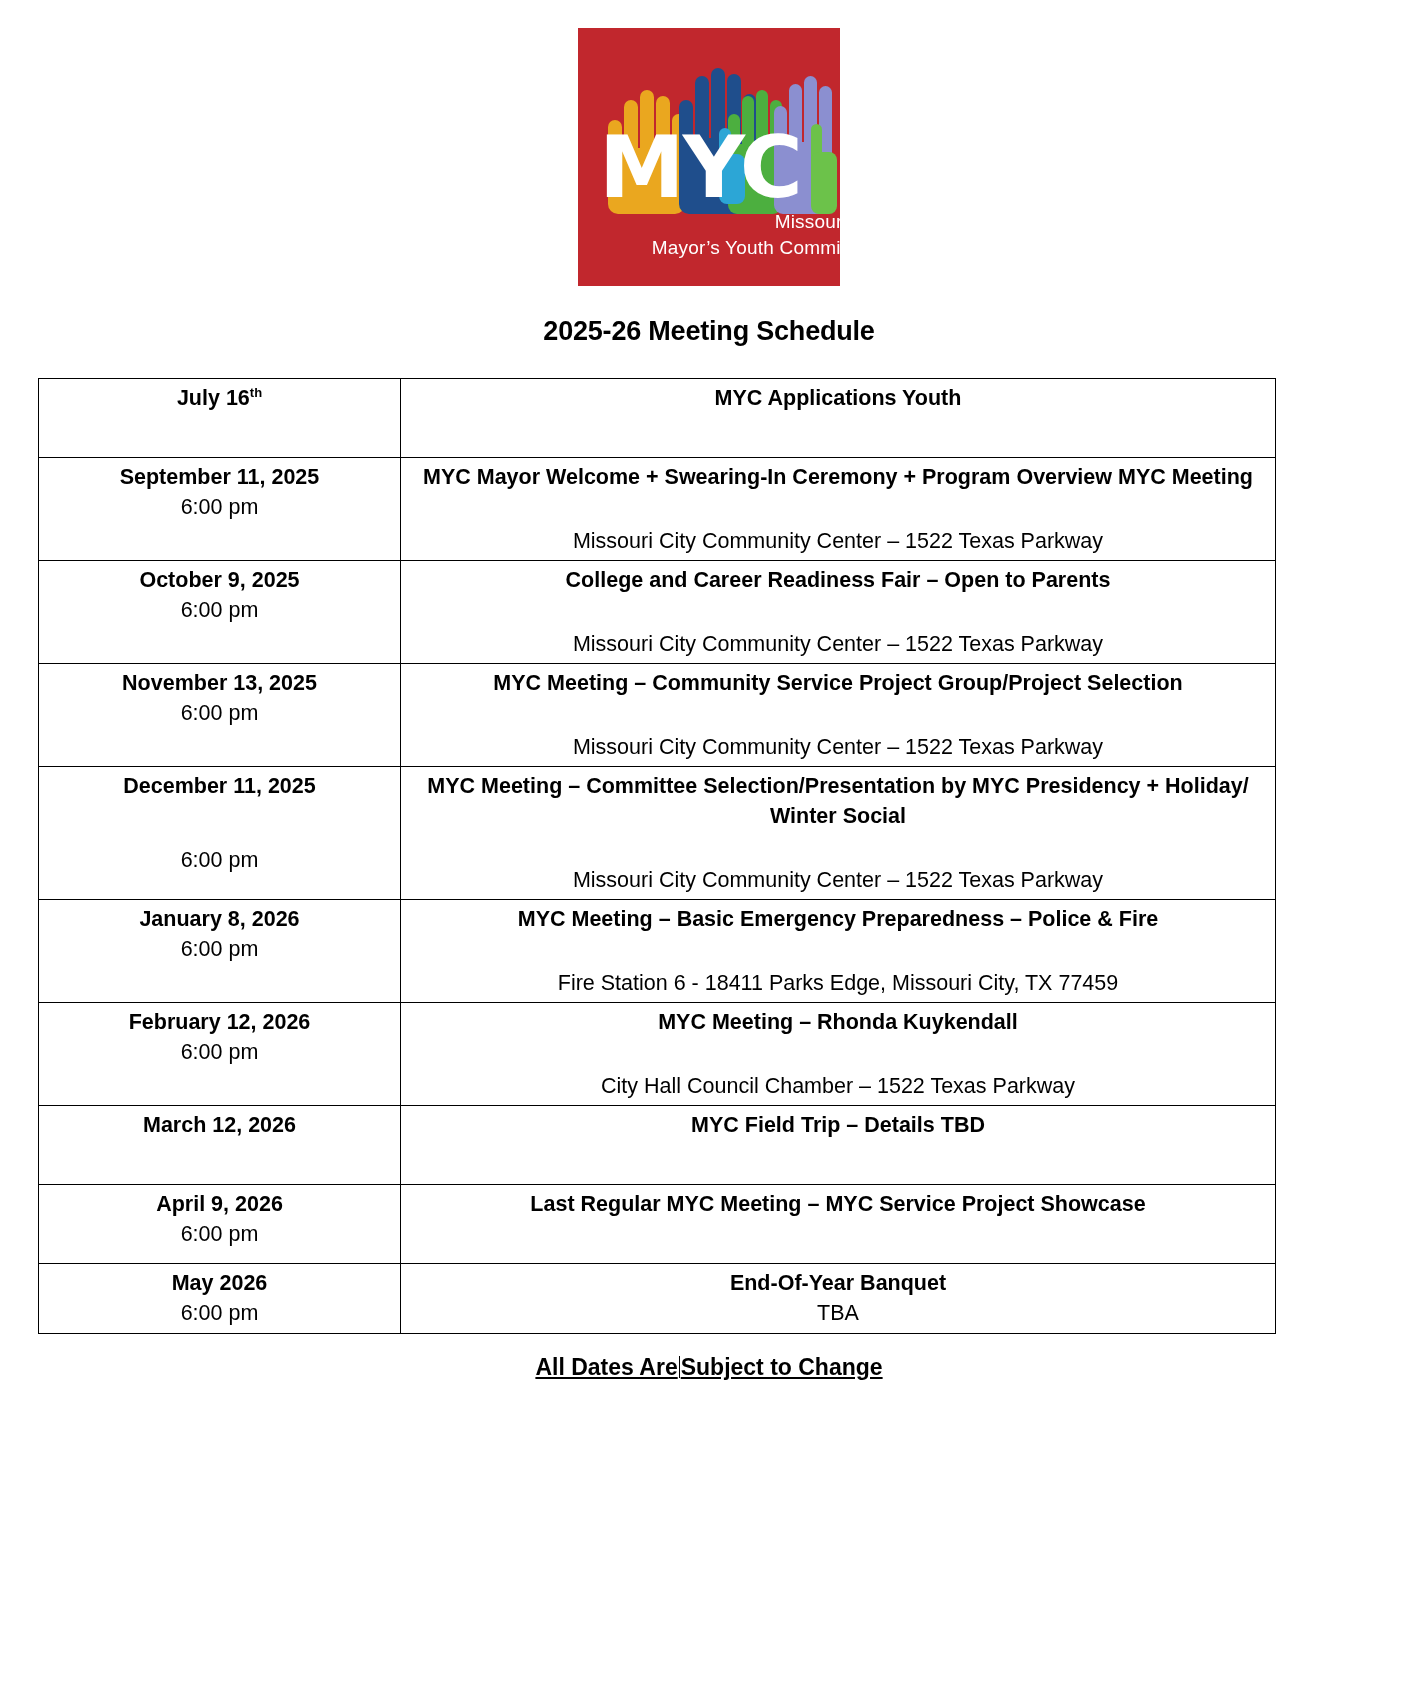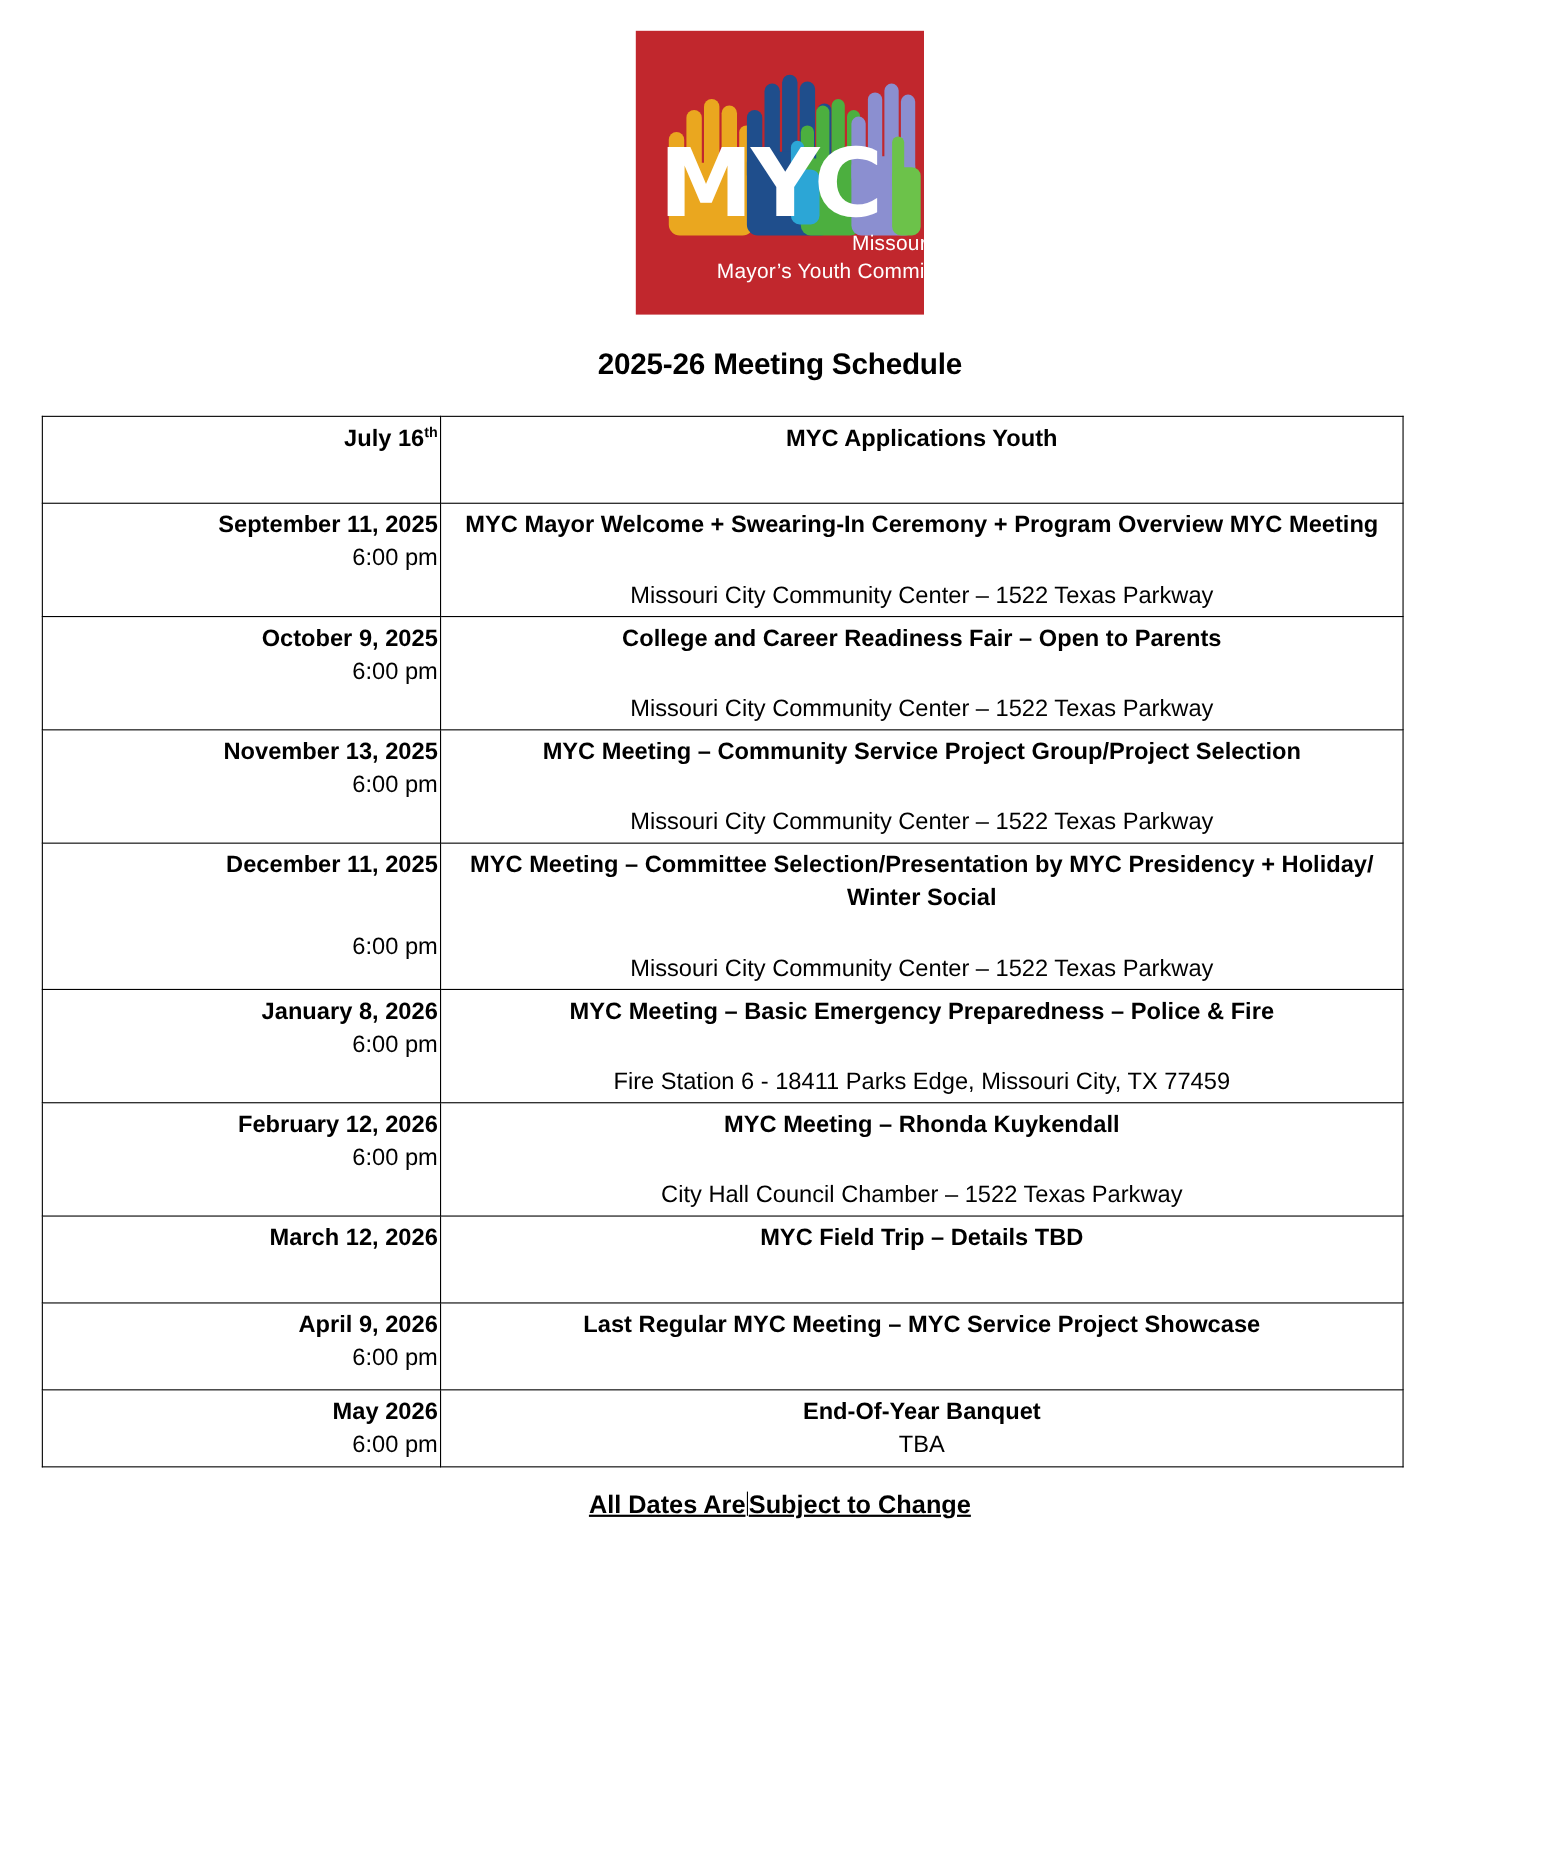--- a/index.html
+++ b/index.html
@@ -84,21 +84,21 @@
   table.schedule {
     width: 1227px;
     border-collapse: collapse;
     table-layout: fixed;
   }
   table.schedule td {
     border: 1px solid #000000;
     vertical-align: top;
     padding: 4px 2px 4px 2px;
   }
-  td.col-date { width: 357px; text-align: right; }
+  td.col-date { width: 357px; text-align: center; }
   td.col-desc { width: 870px; text-align: center; }
 
   .date-main {
     font-weight: 700;
     font-size: 21.5px;
     line-height: 30px;
     white-space: nowrap;
   }
   .date-main sup {
     font-size: 13px;

